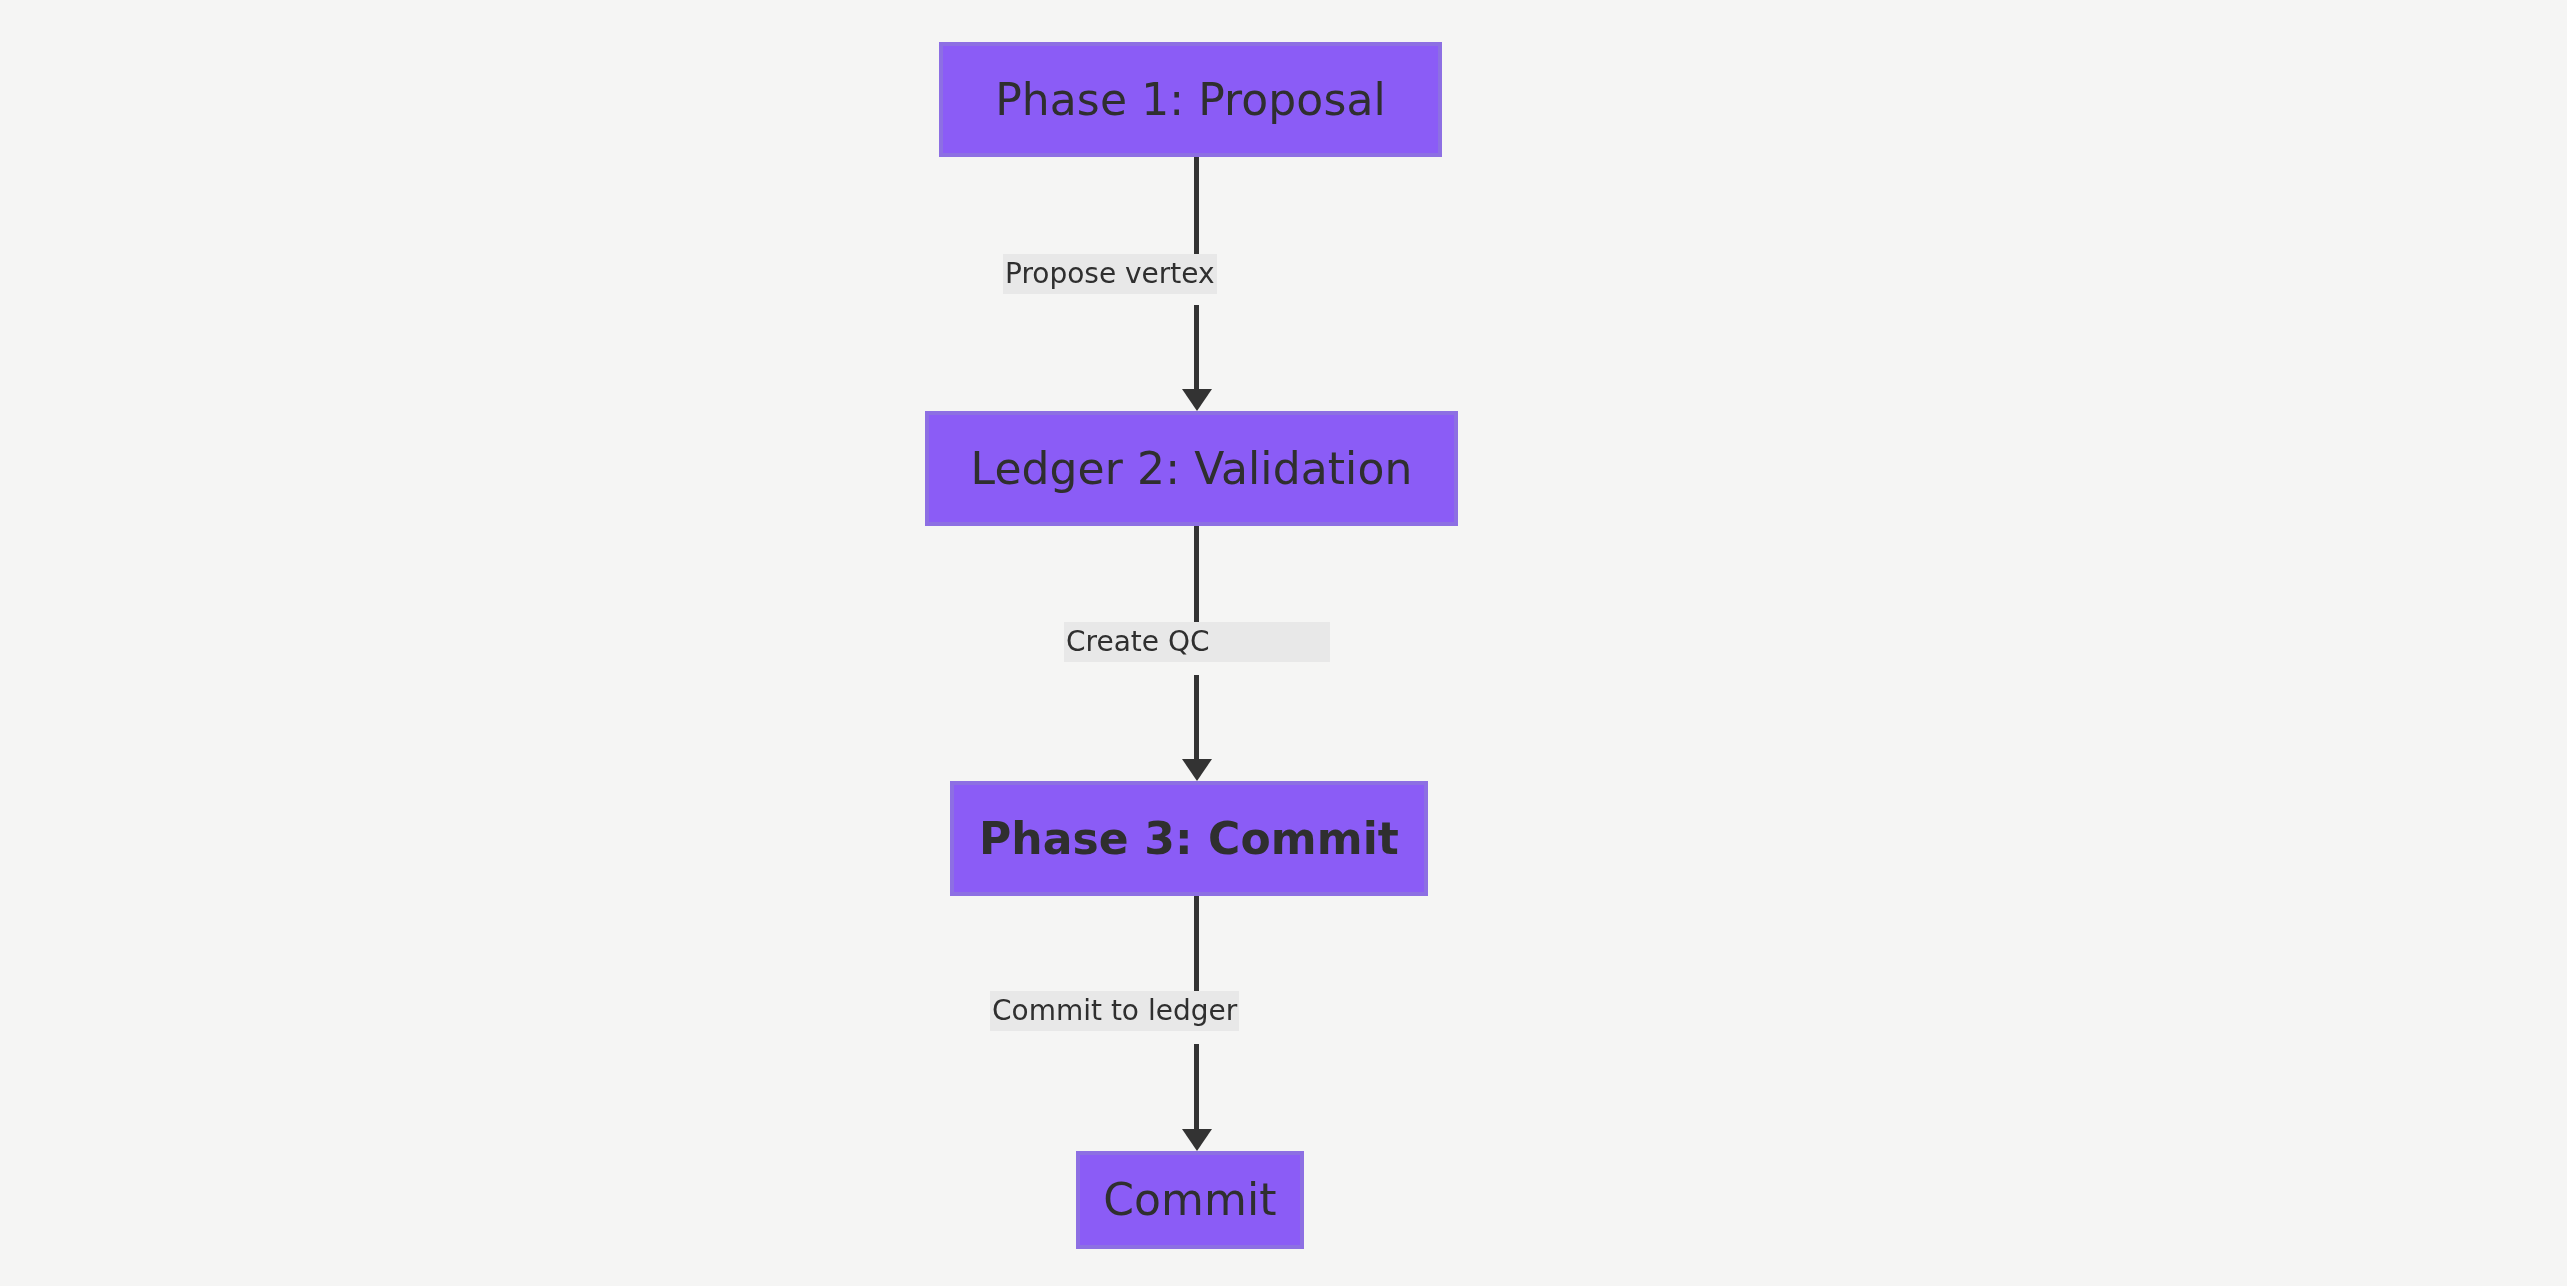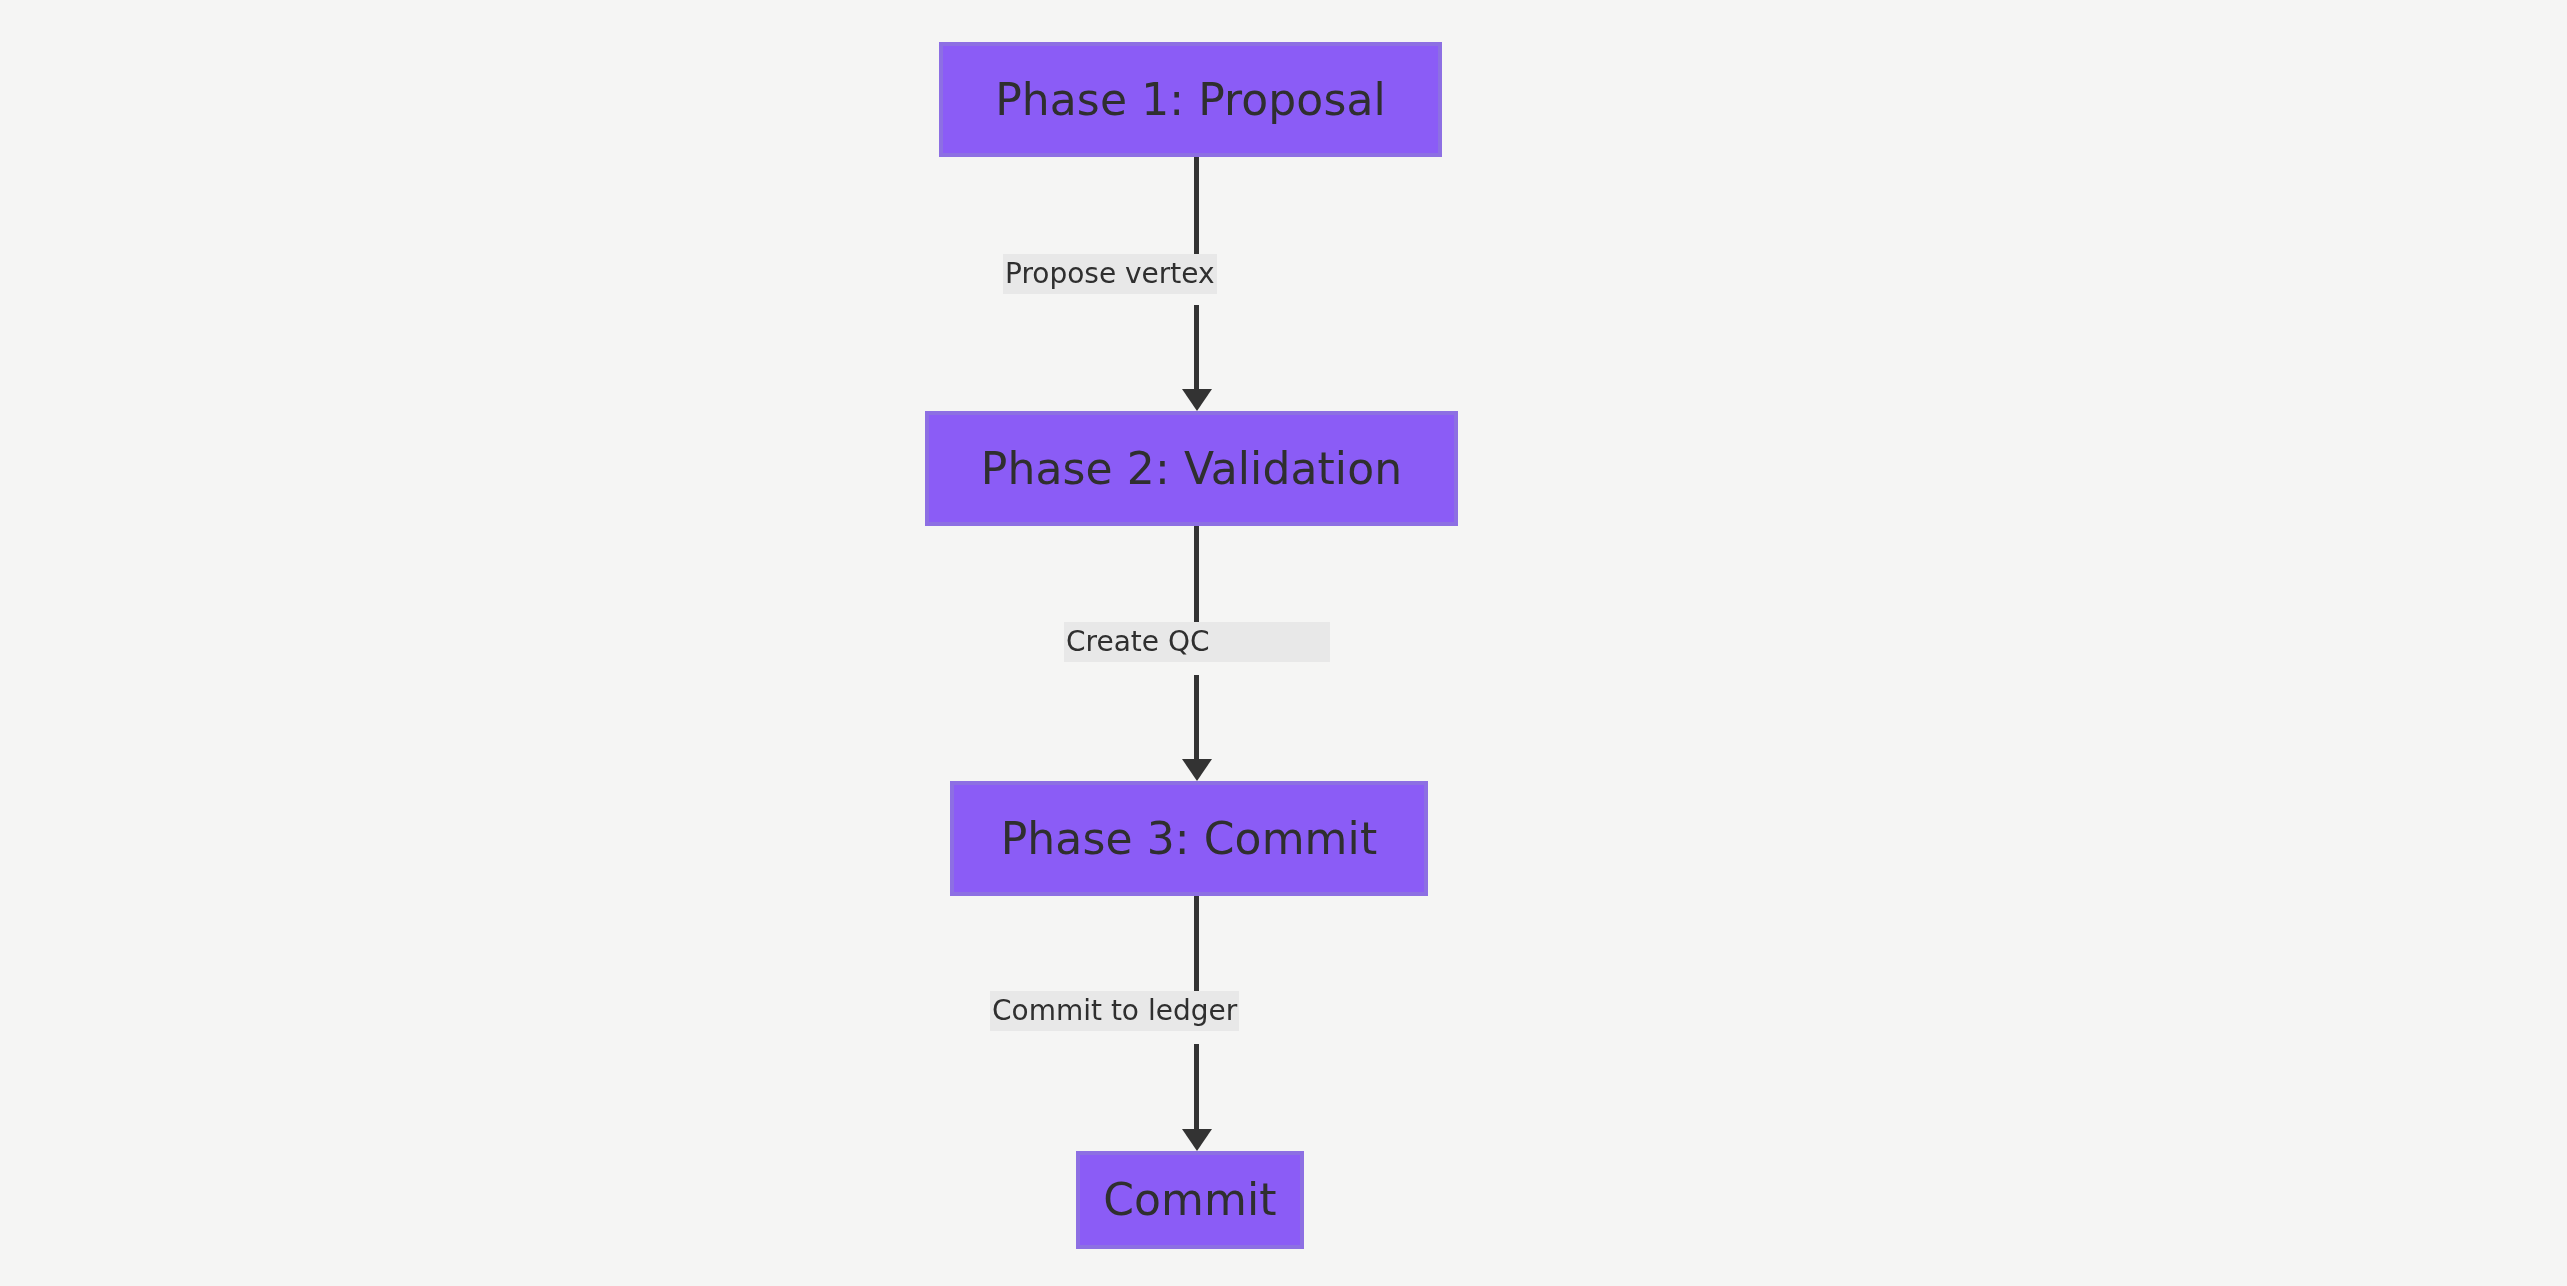--- a/index.html
+++ b/index.html
@@ -36,21 +36,21 @@
     font-size: 44px;
     color: #2f2f2f;
     line-height: 1;
     white-space: nowrap;
     letter-spacing: 0.1px;
   }
 
   
   #node-phase1 { left: 939px;  top: 42px;   width: 503px; height: 115px; }
   #node-phase2 { left: 925px;  top: 411px;  width: 533px; height: 115px; }
-  #node-phase3 { left: 950px;  top: 781px;  width: 478px; height: 115px; }
+  #node-phase3 { left: 950px;  top: 781px;  width: 478px; height: 115px; font-weight: bold; }
   #node-ledger { left: 1076px; top: 1151px; width: 228px; height: 98px;  }
 
   
   .edge-line {
     position: absolute;
     width: 5px;
     background: #333333;
     left: 1194px;
     z-index: 1;
   }
@@ -108,21 +108,21 @@
   <div class="node" id="node-phase1">
     <span class="node-label">Phase 1: Proposal</span>
   </div>
 
   <div class="edge-line" id="edge-line-1"></div>
   <div class="edge-label" id="edge-label-1">Propose vertex</div>
   <div class="edge-line" id="edge-line-1b"></div>
   <div class="arrowhead" id="arrowhead-1"></div>
 
   <div class="node" id="node-phase2">
-    <span class="node-label">Phase 2: Validation</span>
+    <span class="node-label">Ledger 2: Validation</span>
   </div>
 
   <div class="edge-line" id="edge-line-2"></div>
   <div class="edge-label" id="edge-label-2">Create QC</div>
   <div class="edge-line" id="edge-line-2b"></div>
   <div class="arrowhead" id="arrowhead-2"></div>
 
   <div class="node" id="node-phase3">
     <span class="node-label">Phase 3: Commit</span>
   </div>

